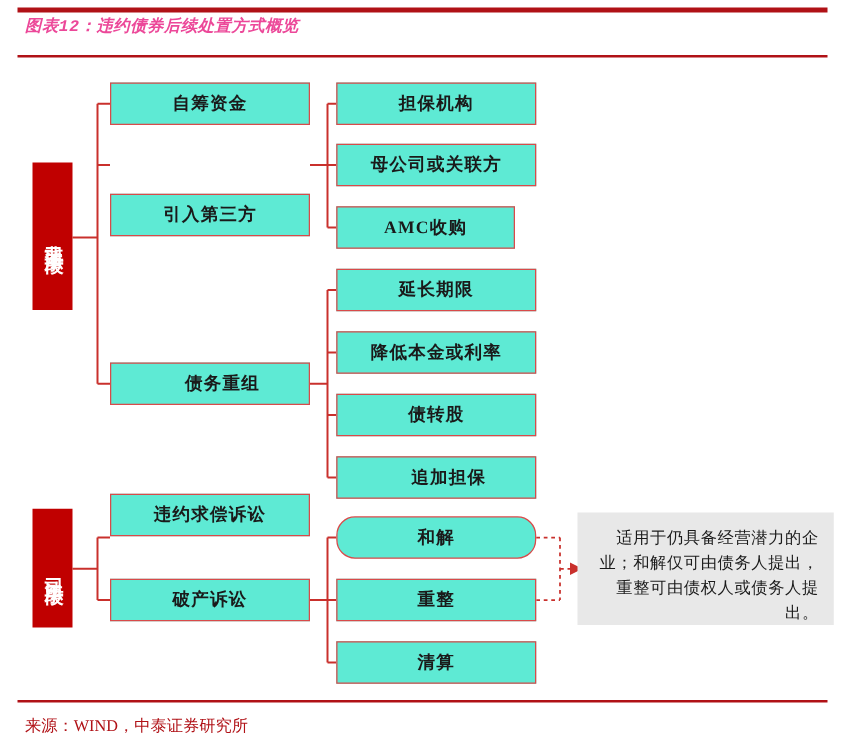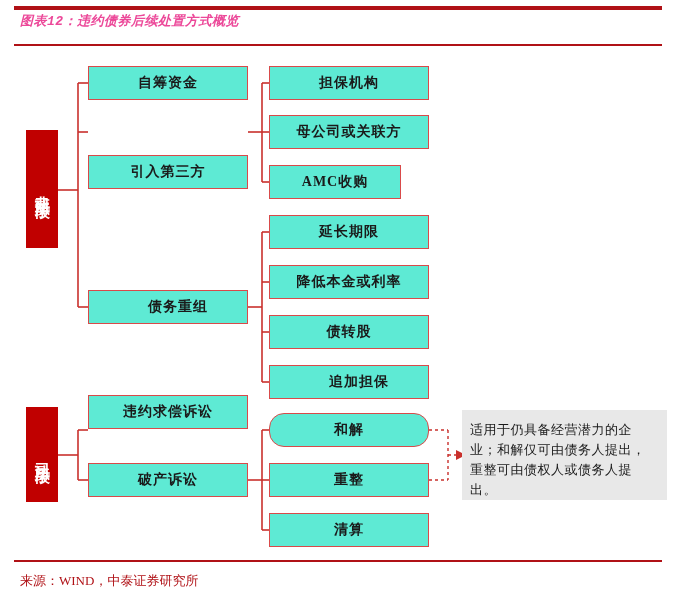--- a/index.html
+++ b/index.html
@@ -102,21 +102,21 @@
     font-family: "Liberation Serif", "DejaVu Serif", serif;
     font-weight: bold;
   }
   .note {
     position: absolute;
     background: #E8E8E8;
     color: #1a1a1a;
     font-size: 13px;
     line-height: 1.55;
     letter-spacing: 0.5px;
-    text-align: left;
+    text-align: right;
     padding: 10px 12px 8px 8px;
     box-sizing: border-box;
     font-family: "Liberation Serif", "DejaVu Serif", serif;
   }
 </style>
 </head>
 <body>
 
 <div id="figure">
 
@@ -175,21 +175,21 @@
   <div class="box" style="left:88px; top:66px; width:160px; height:34px;">自筹资金</div>
 
   <div class="box" style="left:88px; top:115px; width:160px; height:34px;margin-top:40px;">引入第三方</div>
 
   <div class="box" style="left:88px; top:290px; width:160px; height:34px;padding-left:20px;">债务重组</div>
 
   <div class="box" style="left:269px; top:66px; width:160px; height:34px;">担保机构</div>
 
   <div class="box" style="left:269px; top:115px; width:160px; height:34px;">母公司或关联方</div>
 
-  <div class="box" style="left:269px; top:165px; width:132px; height:34px;">AMC收购</div>
+  <div class="box" style="left:269px; top:165px; width:143px; height:34px;">AMC收购</div>
 
   <div class="box" style="left:269px; top:215px; width:160px; height:34px;">延长期限</div>
 
   <div class="box" style="left:269px; top:265px; width:160px; height:34px;">降低本金或利率</div>
 
   <div class="box" style="left:269px; top:315px; width:160px; height:34px;">债转股</div>
 
   <div class="box" style="left:269px; top:365px; width:160px; height:34px;padding-left:20px;">追加担保</div>
 
   <div class="band" style="left:26px; top:407px; width:32px; height:95px;">司法手段</div>

